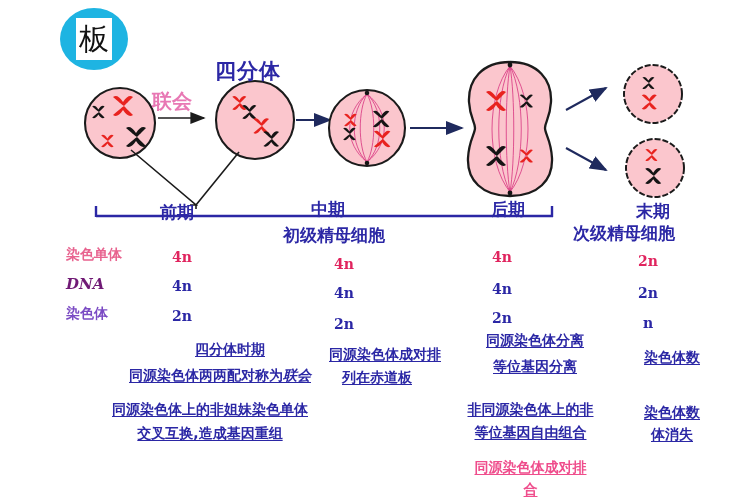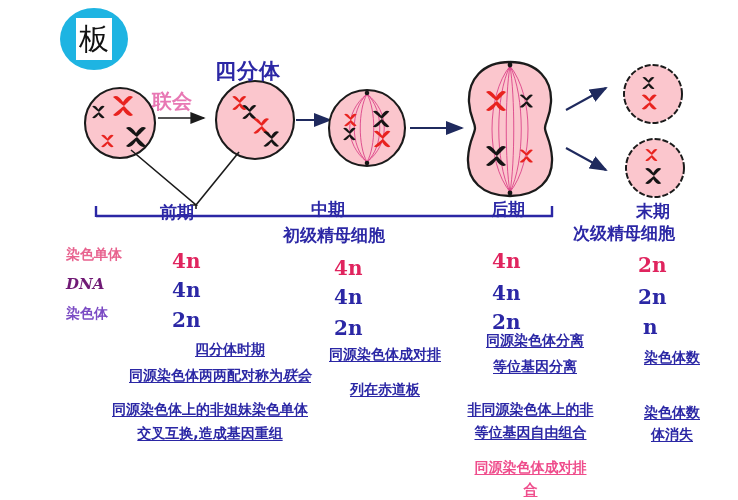--- a/index.html
+++ b/index.html
@@ -32,21 +32,21 @@
   #label-secondary{left:573px;top:222px;color:#2b27a5;font-weight:bold;font-size:17px;}
 
   #synapsis-label{left:152px;top:88px;color:#e878b4;font-weight:bold;font-size:20px;}
 
   
   .row-label{font-weight:bold;font-size:14px;}
   #lbl-chromatid{left:66px;top:246px;color:#e8638f;}
   #lbl-dna{left:66px;top:275px;color:#701a75;font-family:"DejaVu Serif","Liberation Serif",serif;font-size:15px;font-style:italic;}
   #lbl-chromosome{left:66px;top:305px;color:#7b4bc4;}
 
-  .val{font-weight:bold;font-size:20px;font-family:"DejaVu Serif","Liberation Serif",serif;}
+  .val{font-weight:bold;font-size:14px;font-family:"DejaVu Serif","Liberation Serif",serif;}
   .val-red{color:#e0245e;}
   .val-blue{color:#2b27a5;}
 
   
   .note{color:#2b27a5;font-weight:bold;font-size:14px;text-align:center;line-height:1.35;}
   .note span{text-decoration:underline;text-underline-offset:2px;}
   .note-pink{color:#ef4d8c;}
   .ital{font-style:italic;}
 
   
@@ -242,21 +242,21 @@
   <div class="abs note" style="left:60px;top:400px;width:300px;">
     <span>同源染色体上的非姐妹染色单体</span>
   </div>
   <div class="abs note" style="left:60px;top:424px;width:300px;">
     <span>交叉互换,造成基因重组</span>
   </div>
 
   <div class="abs note" style="left:300px;top:345px;width:170px;">
     <span>同源染色体成对排</span>
   </div>
-  <div class="abs note" style="left:300px;top:368px;width:170px;margin-top:12px;">
+  <div class="abs note" style="left:292px;top:368px;width:170px;">
     <span>列在赤道板</span>
   </div>
 
   <div class="abs note" style="left:455px;top:331px;width:160px;">
     <span>同源染色体分离</span>
   </div>
   <div class="abs note" style="left:455px;top:357px;width:160px;">
     <span>等位基因分离</span>
   </div>
   <div class="abs note" style="left:443px;top:400px;width:175px;">

